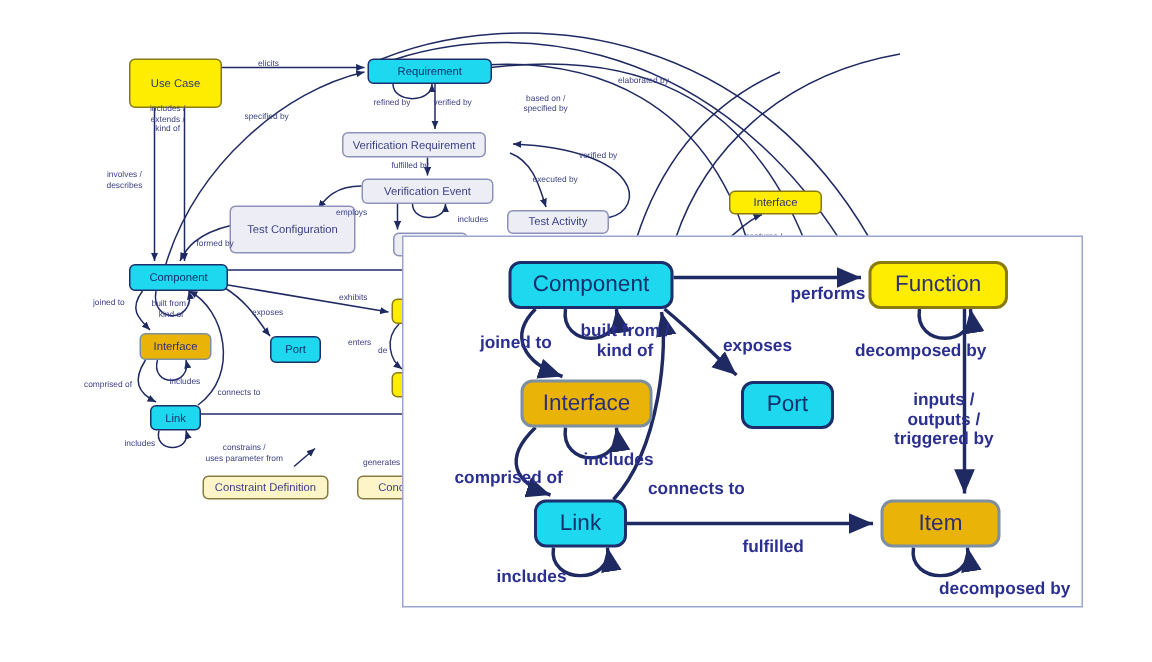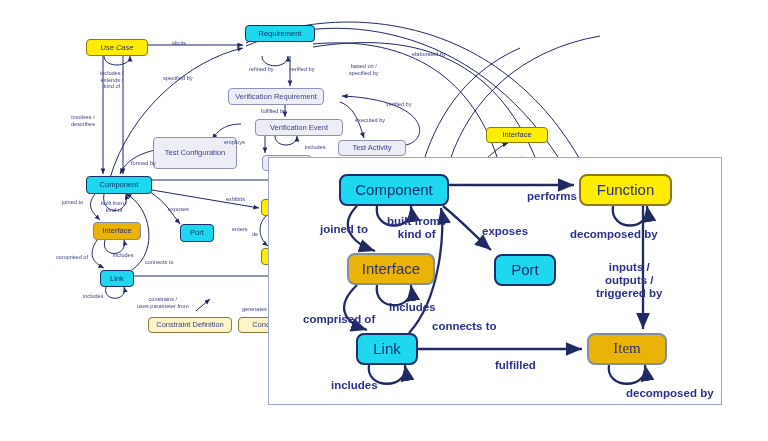--- a/index.html
+++ b/index.html
@@ -143,35 +143,35 @@
         <path d="M272,311 L284,299" marker-end="url(#ah)"></path>
 
         <path d="M487,158 C494,152 500,146 508,143" marker-end="url(#ah)"></path>
 
         <path d="M424,160 C440,110 470,70 520,48"></path>
         <path d="M450,160 C470,100 520,50 600,36"></path>
       </g>
     </svg>
 
     <div id="bg-nodes">
-        <div class="node c-yellow" style="left: 86px; top: 39px; width: 62px; height: 17px; font-style: italic;">Use Case</div>
-        <div class="node c-cyan" style="left: 245px; top: 25px; width: 70px; height: 17px;">Requirement</div>
+        <div class="node c-yellow" style="left: 86px; top: 39px; width: 62px; height: 33px;">Use Case</div>
+        <div class="node c-cyan" style="left: 245px; top: 39px; width: 83px; height: 17px;">Requirement</div>
         <div class="node c-grey" style="left: 228px; top: 88px; width: 96px; height: 17px;">Verification Requirement</div>
-        <div class="node c-grey" style="left: 241px; top: 119px; width: 88px; height: 17px; margin-left: 14px;">Verification Event</div>
+        <div class="node c-grey" style="left: 241px; top: 119px; width: 88px; height: 17px;">Verification Event</div>
         <div class="node c-grey" style="left: 153px; top: 137px; width: 84px; height: 32px;">Test Configuration</div>
         <div class="node c-grey" style="left: 338px; top: 140px; width: 68px; height: 16px; text-align: right;">Test Activity</div>
         <div class="node c-grey" style="left: 262px; top: 155px; width: 50px; height: 16px;">T</div>
         <div class="node c-yellow" style="left: 486px; top: 127px; width: 62px; height: 16px;">Interface</div>
         <div class="node c-cyan" style="left: 86px; top: 176px; width: 66px; height: 18px;">Component</div>
         <div class="node c-green" style="left: 93px; top: 222px; width: 48px; height: 18px;">Interface</div>
         <div class="node c-cyan" style="left: 180px; top: 224px; width: 34px; height: 18px;">Port</div>
         <div class="node c-cyan" style="left: 100px; top: 270px; width: 34px; height: 17px;">Link</div>
         <div class="node c-yellow" style="left: 261px; top: 199px; width: 22px; height: 17px;"></div>
         <div class="node c-yellow" style="left: 261px; top: 248px; width: 22px; height: 17px;">T</div>
-        <div class="node c-paleyellow" style="left: 135px; top: 317px; width: 84px; height: 16px; margin-left: 13px;">Constraint Definition</div>
+        <div class="node c-paleyellow" style="left: 135px; top: 317px; width: 84px; height: 16px;">Constraint Definition</div>
         <div class="node c-paleyellow" style="left: 238px; top: 317px; width: 50px; height: 16px;">Conce</div>
       </div>
     <div id="bg-labels">
         <div class="lbl" style="left: 172px; top: 40px;">elicits</div>
         <div class="lbl" style="left: 249px; top: 66px;">refined by</div>
         <div class="lbl" style="left: 289px; top: 66px;">verified by</div>
         <div class="lbl" style="left: 349px; top: 63px;">based on /
 specified by</div>
         <div class="lbl" style="left: 412px; top: 51px;">elaborated by</div>
         <div class="lbl" style="left: 386px; top: 101px;">verified by</div>
@@ -239,21 +239,21 @@
         <path d="M340,207 C336,232 380,232 376,207" marker-end="url(#pah)"></path>
       </g>
     </svg>
 
     <div id="panel-nodes">
         <div class="node c-cyan" style="left: 70px; top: 16px; width: 110px; height: 32px;">Component</div>
         <div class="node c-yellow" style="left: 310px; top: 16px; width: 93px; height: 32px;">Function</div>
         <div class="node c-green" style="left: 78px; top: 95px; width: 88px; height: 32px;">Interface</div>
         <div class="node c-cyan" style="left: 225px; top: 96px; width: 62px; height: 32px;">Port</div>
         <div class="node c-cyan" style="left: 87px; top: 175px; width: 62px; height: 32px;">Link</div>
-        <div class="node c-green" style="left: 318px; top: 175px; width: 80px; height: 32px; font-family: Liberation Serif, serif;">Item</div>
+        <div class="node c-green" style="left: 318px; top: 175px; width: 80px; height: 32px;">Item</div>
       </div>
     <div id="panel-labels">
         <div class="lbl" style="left: 258px; top: 32px;">performs</div>
         <div class="lbl" style="left: 118px; top: 57px;">built from /
 kind of</div>
         <div class="lbl" style="left: 51px; top: 65px;">joined to</div>
         <div class="lbl" style="left: 213px; top: 67px;">exposes</div>
         <div class="lbl" style="left: 301px; top: 70px;">decomposed by</div>
         <div class="lbl" style="left: 327px; top: 103px;">inputs /
 outputs /

